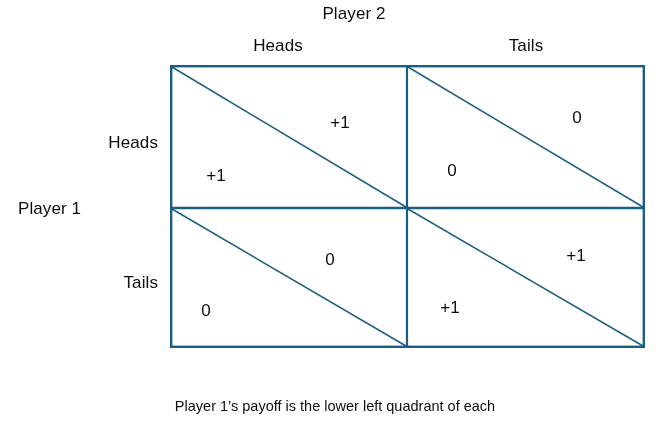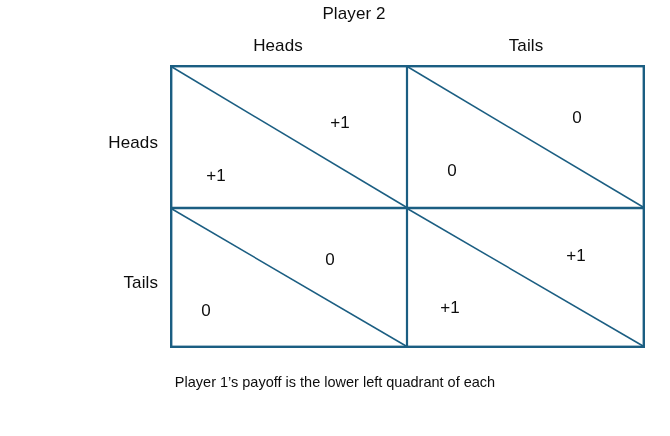--- a/index.html
+++ b/index.html
@@ -103,34 +103,35 @@
   #caption {
     position: absolute;
     left: 145px;
     top: 373px;
     width: 380px;
     text-align: center;
     font-size: 14.5px;
     line-height: 19px;
     color: #0d0d0d;
   }
-  #caption .line { display: block; }
+  #caption .line { display: block; margin-top: 24px; }
 </style>
 </head>
 <body>
 
 <div id="stage">
 
   <div class="lbl" id="player2-title">
     <span class="inner">Player 2</span>
   </div>
 
   <div class="lbl" id="col-head-heads">Heads</div>
   <div class="lbl" id="col-head-tails">Tails</div>
 
+  <div class="lbl" id="player1-title">Player 1</div>
   <div class="lbl" id="row-head-heads">Heads</div>
   <div class="lbl" id="row-head-tails">Tails</div>
 
   <div id="matrix">
     <svg width="475" height="283" viewBox="0 0 475 283" aria-hidden="true">
 
       <rect x="1.2" y="1.2" width="472.6" height="280.6" fill="none" stroke="#1b5e82" stroke-width="2.4"></rect>
 
       <line x1="237" y1="1.2" x2="237" y2="281.8" stroke="#1b5e82" stroke-width="2.2"></line>
 

